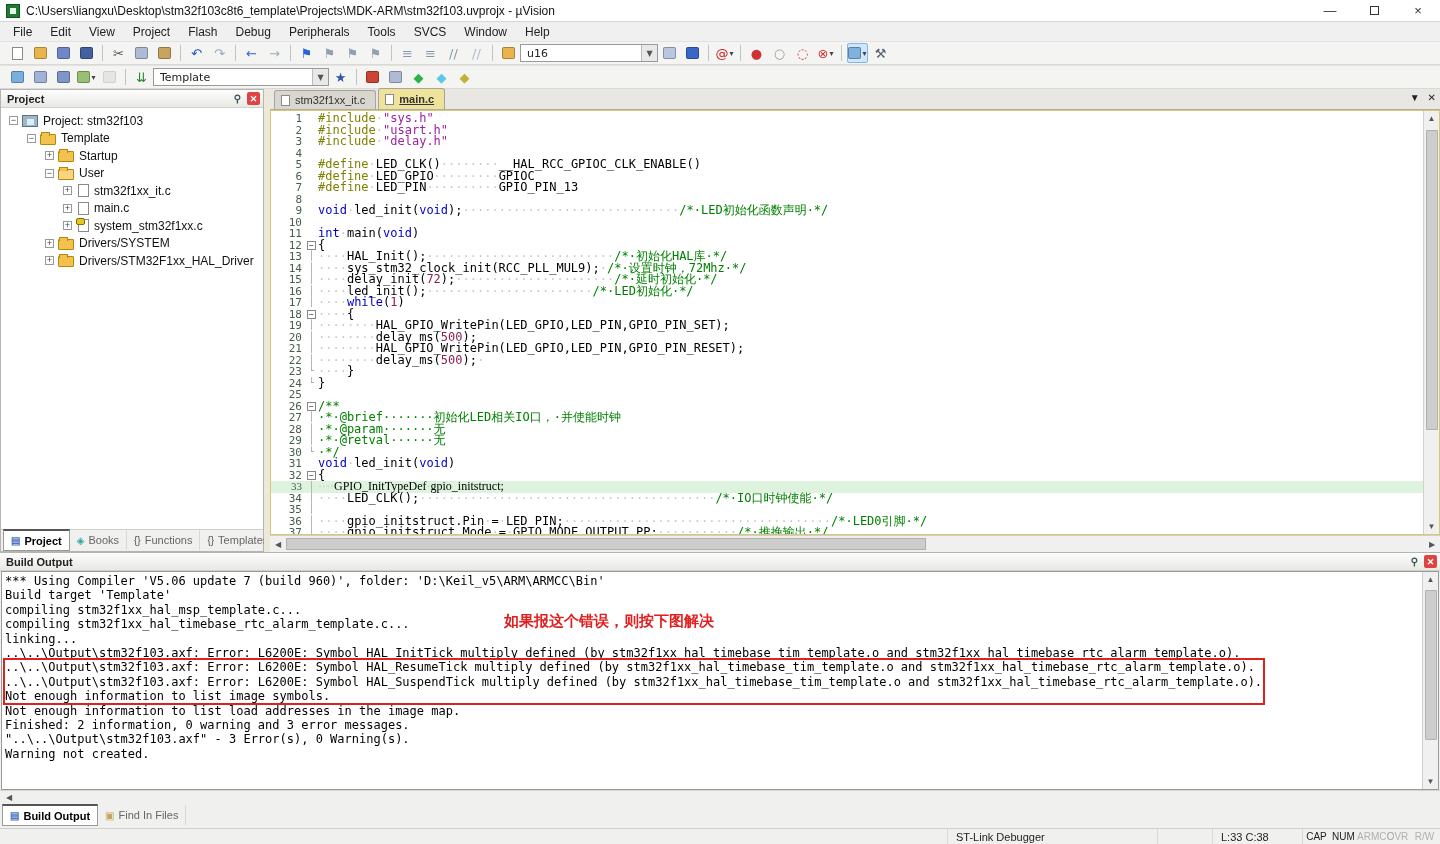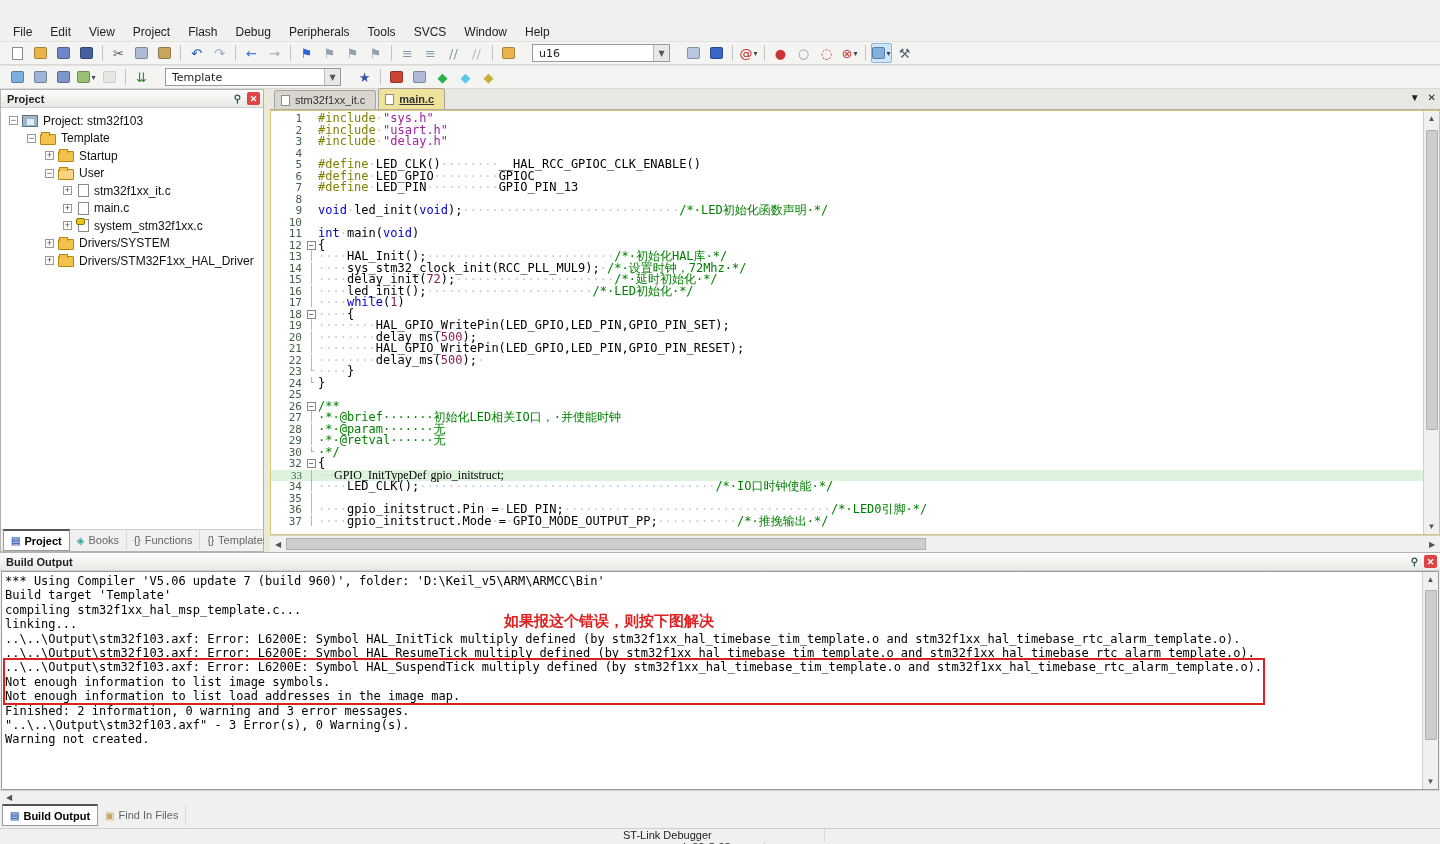--- a/index.html
+++ b/index.html
@@ -33,21 +33,21 @@
              font-family:"DejaVu Sans", sans-serif; }
   #toolbar1 { top:41px; } #toolbar2 { top:65px; }
   .tbi { display:inline-flex; width:21px; height:20px; align-items:center; justify-content:center;
          font-size:13px; border-radius:2px; margin:0 1px; position:relative; cursor:default; }
   .tbi .blk { width:13px; height:12px; border-radius:2px; border:1px solid rgba(0,0,0,.28); display:inline-block; }
   .tbi.dis { opacity:.38; }
   .tbi.hl { background:#cfe6fb; border:1px solid #84b6e2; }
   .tbi .dd { font-size:8px; color:#444; margin-left:1px; }
   .tbsep { width:1px; height:16px; background:#c4c4c0; margin:0 4px; display:inline-block; }
   .combo { display:inline-flex; align-items:center; height:18px; background:#fff;
-           border:1px solid #9a9a9a; font-size:11px; color:#222; margin:0 12px; position:relative; }
+           border:1px solid #9a9a9a; font-size:11px; color:#222; margin:0 0; position:relative; }
   .combo .cval { padding:0 6px; flex:1; }
   .combo .cbtn { width:16px; height:16px; background:#e8e8e8; border-left:1px solid #bbb;
                  display:flex; align-items:center; justify-content:center; font-size:8px; color:#555; }
   #search-combo { width:138px; } #target-combo { width:176px; }
   .pg { width:11px; height:13px; background:#fff; border:1px solid #8a8a8a; display:inline-block; }
 
   
   #main { left:0; top:89px; width:1440px; height:463px; }
 
   
@@ -135,32 +135,43 @@
   #error-box { position:absolute; border:2px solid #dd2020; pointer-events:none; }
   #bo-annotation { position:absolute; left:502px; top:40px; color:#e02020; font-weight:bold;
                    font-size:15px; font-family:"Liberation Sans", sans-serif; }
   #build-hscroll { height:14px; background:#f0f0ee; border-top:1px solid #d5d5d0;
                    display:flex; align-items:center; padding-left:2px; }
   #build-hscroll .sarr { font-size:8px; color:#555; width:14px; text-align:center; }
   #build-tabs { height:24px; background:#f0f0ee; display:flex; align-items:flex-start; padding:1px 0 0 2px; }
 
   
   #statusbar { left:0; top:828px; width:1440px; height:16px; background:#f0f0ee;
-               border-top:1px solid #cfcfcb; display:flex; align-items:center; font-size:11px; color:#222;flex-direction:column; }
+               border-top:1px solid #cfcfcb; display:flex; align-items:center; font-size:11px; color:#222; }
   .st-seg { height:16px; display:flex; align-items:center; padding:0 8px; border-right:1px solid #d8d8d4; }
   #st-left { width:948px; } #st-debugger { width:210px; } #st-gap { width:55px; }
   #st-cursor { width:90px; }
   .st-flag { width:27px; text-align:center; font-size:10px; }
   .st-flag.off { color:#b0b0b0; }
 </style>
 </head>
 <body>
 
 <div id="app">
 
+  <div id="titlebar" class="abs">
+    <span id="app-icon"></span>
+    <span id="title-text">C:\Users\liangxu\Desktop\stm32f103c8t6_template\Projects\MDK-ARM\stm32f103.uvprojx - µVision</span>
+    <div id="win-controls">
+      <span class="winbtn">—</span>
+      <span class="winbtn">
+          <span id="max-glyph"></span>
+        </span>
+      <span class="winbtn">×</span>
+    </div>
+  </div>
 
   <div id="menubar" class="abs">
       <span class="menu-item">File</span>
       <span class="menu-item">Edit</span>
       <span class="menu-item">View</span>
       <span class="menu-item">Project</span>
       <span class="menu-item">Flash</span>
       <span class="menu-item">Debug</span>
       <span class="menu-item">Peripherals</span>
       <span class="menu-item">Tools</span>
@@ -398,20 +409,21 @@
             <div class="cl"><span class="ln">21</span><span class="fold">│</span><span class="lt"><span class="c-w">········</span><span class="c-t">HAL_GPIO_WritePin(LED_GPIO,LED_PIN,GPIO_PIN_RESET);</span></span></div>
             <div class="cl"><span class="ln">22</span><span class="fold">│</span><span class="lt"><span class="c-w">········</span><span class="c-t">delay_ms(</span><span class="c-m">500</span><span class="c-t">);</span><span class="c-w">·</span></span></div>
             <div class="cl"><span class="ln">23</span><span class="fold">└</span><span class="lt"><span class="c-w">····</span><span class="c-t">}</span></span></div>
             <div class="cl"><span class="ln">24</span><span class="fold">└</span><span class="lt"><span class="c-t">}</span></span></div>
             <div class="cl"><span class="ln">25</span><span class="fold"></span><span class="lt"></span></div>
             <div class="cl"><span class="ln">26</span><span class="fold"><i class="fbox">−</i></span><span class="lt"><span class="c-c">/**</span></span></div>
             <div class="cl"><span class="ln">27</span><span class="fold">│</span><span class="lt"><span class="c-c">·*·@brief·······初始化LED相关IO口，·并使能时钟</span></span></div>
             <div class="cl"><span class="ln">28</span><span class="fold">│</span><span class="lt"><span class="c-c">·*·@param·······无</span></span></div>
             <div class="cl"><span class="ln">29</span><span class="fold">│</span><span class="lt"><span class="c-c">·*·@retval······无</span></span></div>
             <div class="cl"><span class="ln">30</span><span class="fold">└</span><span class="lt"><span class="c-c">·*/</span></span></div>
+            <div class="cl"><span class="ln">31</span><span class="fold"></span><span class="lt"><span class="c-k">void</span><span class="c-w">·</span><span class="c-t">led_init(</span><span class="c-k">void</span><span class="c-t">)</span></span></div>
             <div class="cl"><span class="ln">32</span><span class="fold"><i class="fbox">−</i></span><span class="lt"><span class="c-t">{</span></span></div>
             <div class="cl hl"><span class="ln">33</span><span class="fold">│</span><span class="lt"><span class="c-w">····</span><span class="c-t">GPIO_InitTypeDef</span><span class="c-w">·</span><span class="c-t">gpio_initstruct;</span></span></div>
             <div class="cl"><span class="ln">34</span><span class="fold">│</span><span class="lt"><span class="c-w">····</span><span class="c-t">LED_CLK();</span><span class="c-w">·········································</span><span class="c-c">/*·IO口时钟使能·*/</span></span></div>
             <div class="cl"><span class="ln">35</span><span class="fold">│</span><span class="lt"></span></div>
             <div class="cl"><span class="ln">36</span><span class="fold">│</span><span class="lt"><span class="c-w">····</span><span class="c-t">gpio_initstruct.Pin</span><span class="c-w">·</span><span class="c-t">=</span><span class="c-w">·</span><span class="c-t">LED_PIN;</span><span class="c-w">·····································</span><span class="c-c">/*·LED0引脚·*/</span></span></div>
             <div class="cl"><span class="ln">37</span><span class="fold">│</span><span class="lt"><span class="c-w">····</span><span class="c-t">gpio_initstruct.Mode</span><span class="c-w">·</span><span class="c-t">=</span><span class="c-w">·</span><span class="c-t">GPIO_MODE_OUTPUT_PP;</span><span class="c-w">···········</span><span class="c-c">/*·推挽输出·*/</span></span></div>
           </div>
         <div class="vscroll">
           <span class="sarr">▲</span>
           <span class="thumb" id="ed-thumb"></span>
@@ -435,20 +447,21 @@
       <span class="pin-icon">⚲</span>
       <span class="close-red">✕</span>
     </div>
     <div id="build-content-row">
       <div id="build-content">
         <div id="error-box" style="left: 1px; top: 86.4px; width: 1262px; height: 46.2px;"></div>
         <div id="bo-annotation">如果报这个错误，则按下图解决</div>
       <div class="bo-line">*** Using Compiler 'V5.06 update 7 (build 960)', folder: 'D:\Keil_v5\ARM\ARMCC\Bin'</div>
           <div class="bo-line">Build target 'Template'</div>
           <div class="bo-line">compiling stm32f1xx_hal_msp_template.c...</div>
+          <div class="bo-line">compiling stm32f1xx_hal_timebase_rtc_alarm_template.c...</div>
           <div class="bo-line">linking...</div>
           <div class="bo-line">..\..\Output\stm32f103.axf: Error: L6200E: Symbol HAL_InitTick multiply defined (by stm32f1xx_hal_timebase_tim_template.o and stm32f1xx_hal_timebase_rtc_alarm_template.o).</div>
           <div class="bo-line">..\..\Output\stm32f103.axf: Error: L6200E: Symbol HAL_ResumeTick multiply defined (by stm32f1xx_hal_timebase_tim_template.o and stm32f1xx_hal_timebase_rtc_alarm_template.o).</div>
           <div class="bo-line">..\..\Output\stm32f103.axf: Error: L6200E: Symbol HAL_SuspendTick multiply defined (by stm32f1xx_hal_timebase_tim_template.o and stm32f1xx_hal_timebase_rtc_alarm_template.o).</div>
           <div class="bo-line">Not enough information to list image symbols.</div>
           <div class="bo-line">Not enough information to list load addresses in the image map.</div>
           <div class="bo-line">Finished: 2 information, 0 warning and 3 error messages.</div>
           <div class="bo-line">"..\..\Output\stm32f103.axf" - 3 Error(s), 0 Warning(s).</div>
           <div class="bo-line">Warning not created.</div>
         </div>

